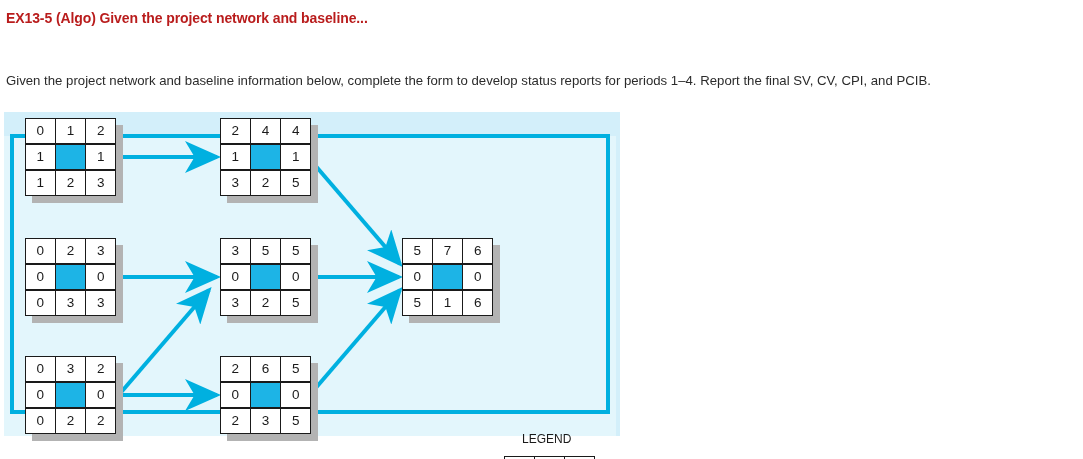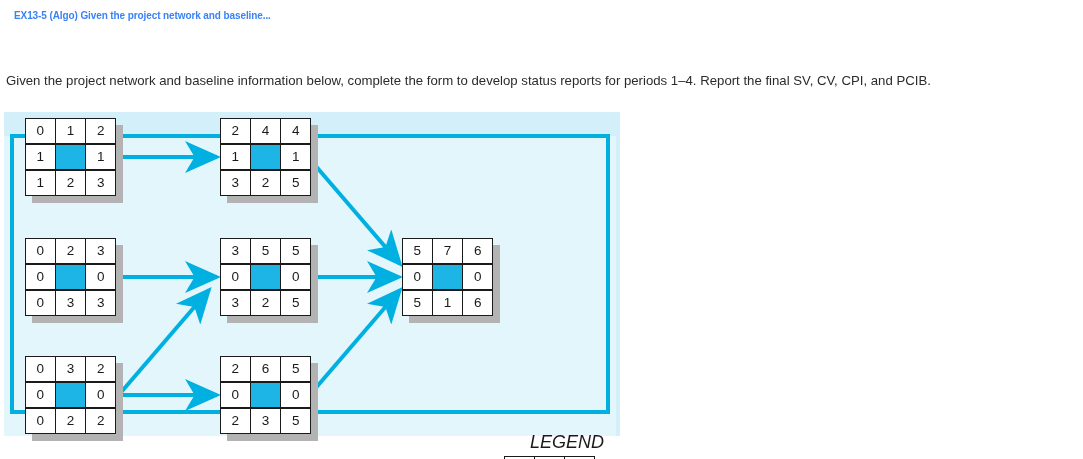--- a/index.html
+++ b/index.html
@@ -10,22 +10,22 @@
     font-family:"Liberation Sans", sans-serif;
     color:#262626;
     overflow:hidden;
     position:relative;
   }
   .page{position:relative;width:1083px;height:459px;}
 
   
   #problem-title{
     position:absolute;left:6px;top:10px;
-    font-size:10px;font-weight:bold;letter-spacing:-0.1px;
-    color:#3b82f6;white-space:nowrap;margin-left:8px;
+    font-size:14px;font-weight:bold;letter-spacing:-0.1px;
+    color:#b91c1c;white-space:nowrap;
   }
   #problem-prompt{
     position:absolute;left:6px;top:60px;width:930px;
     font-size:13.2px;line-height:20px;color:#2b2b2b;margin-top:11px;
   }
 
   
   #network-diagram{
     position:absolute;left:4px;top:112px;
     width:616px;height:324px;
@@ -71,21 +71,21 @@
     background:#ffffff;
     display:flex;align-items:center;justify-content:center;
     font-size:13.5px;color:#1a1a1a;line-height:1;
   }
   .cell-id{background:#1db4e6;}
 
   
   #legend-block{position:absolute;left:496px;top:320px;width:112px;height:116px;}
   #legend-title{
     position:absolute;left:22px;top:0px;width:90px;
-    text-align:center;font-size:18px;font-style:italic;color:#1a1a1a;
+    font-size:12px;color:#1a1a1a;
   }
   #legend-node{position:absolute;left:4px;top:24px;}
   #legend-node .cell{font-size:12.5px;}
 </style>
 </head>
 <body>
 
 <div class="page">
 
   <div id="problem-title">EX13-5 (Algo) Given the project network and baseline...</div>

